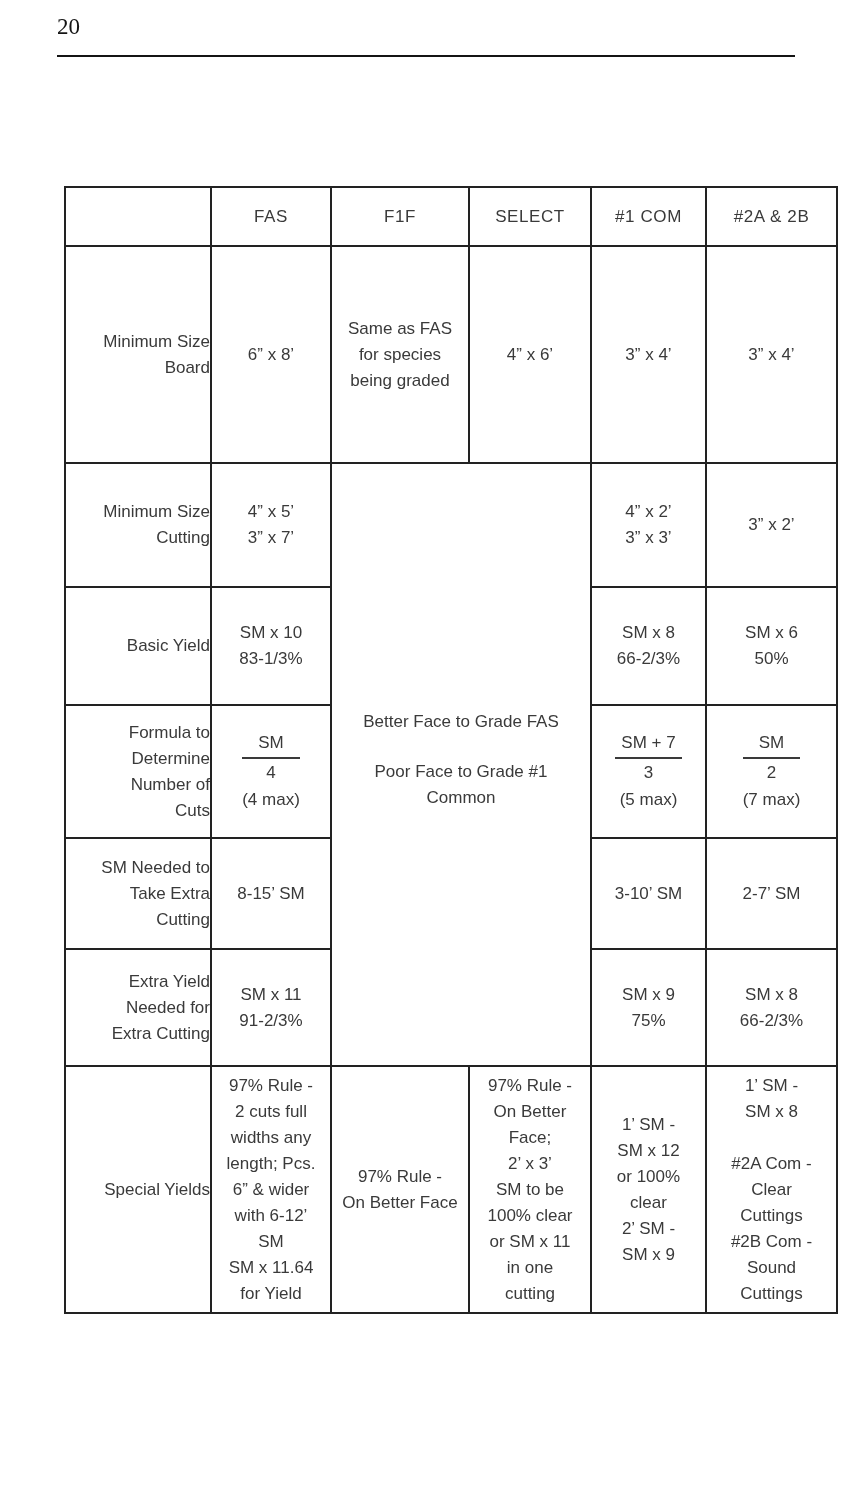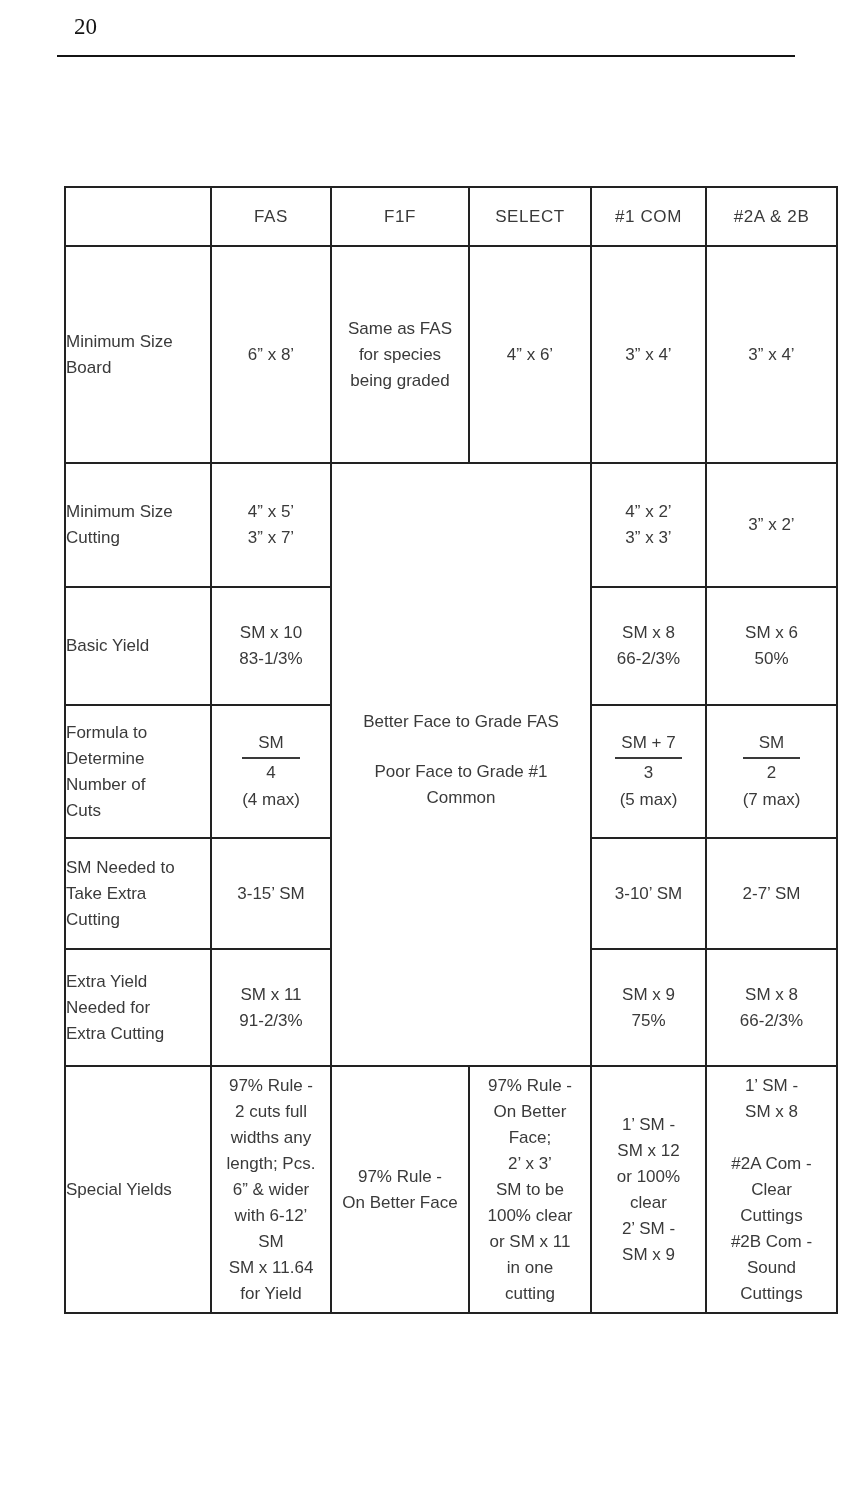--- a/index.html
+++ b/index.html
@@ -12,21 +12,20 @@
     font-family: "Liberation Sans", sans-serif;
     color: #3a3a3a;
   }
   .page-number {
     position: absolute;
     left: 57px;
     top: 14px;
     font-family: "Liberation Serif", serif;
     font-size: 23px;
     color: #141414;
-    margin-left: 17px;
   }
   .header-rule {
     position: absolute;
     left: 57px;
     top: 55px;
     width: 738px;
     height: 2px;
     background: #141414;
   }
   table.grade-table {
@@ -47,21 +46,21 @@
   }
   [data-bind] { white-space: pre-line; }
   .colhead {
     font-size: 19px;
     font-weight: 700;
     letter-spacing: 0.6px;
     text-align: center;
     color: #262626;
   }
   .rowlabel {
-    text-align: left;
+    text-align: right;
     padding: 6px 6px 6px 12px;
   }
   .cell {
     text-align: center;
     padding: 4px 3px;
   }
   .note { text-align: center; }
   .note p { margin: 0 0 24px; }
   .note p:last-child { margin: 9px; }
   .fraction { display: inline-block; text-align: center; }
@@ -145,21 +144,21 @@
 Cuts</td>
         <td class="cell"><span class="fraction"><span class="numer" data-bind="table.rows.formula.fas.numerator">SM</span><span class="denom" data-bind="table.rows.formula.fas.denominator">4</span><span class="maxnote" data-bind="table.rows.formula.fas.max">(4 max)</span></span></td>
         <td class="cell"><span class="fraction"><span class="numer" data-bind="table.rows.formula.com1.numerator">SM + 7</span><span class="denom" data-bind="table.rows.formula.com1.denominator">3</span><span class="maxnote" data-bind="table.rows.formula.com1.max">(5 max)</span></span></td>
         <td class="cell"><span class="fraction"><span class="numer" data-bind="table.rows.formula.com2.numerator">SM</span><span class="denom" data-bind="table.rows.formula.com2.denominator">2</span><span class="maxnote" data-bind="table.rows.formula.com2.max">(7 max)</span></span></td>
       </tr>
 
       <tr style="height:111px">
         <td class="rowlabel" data-bind="table.rows.sm_needed.label">SM Needed to
 Take Extra
 Cutting</td>
-        <td class="cell" data-bind="table.rows.sm_needed.fas">3-15’ SM</td>
+        <td class="cell" data-bind="table.rows.sm_needed.fas">8-15’ SM</td>
         <td class="cell" data-bind="table.rows.sm_needed.com1">3-10’ SM</td>
         <td class="cell" data-bind="table.rows.sm_needed.com2">2-7’ SM</td>
       </tr>
 
       <tr style="height:117px">
         <td class="rowlabel" data-bind="table.rows.extra_yield.label">Extra Yield
 Needed for
 Extra Cutting</td>
         <td class="cell" data-bind="table.rows.extra_yield.fas">SM x 11
 91-2/3%</td>

